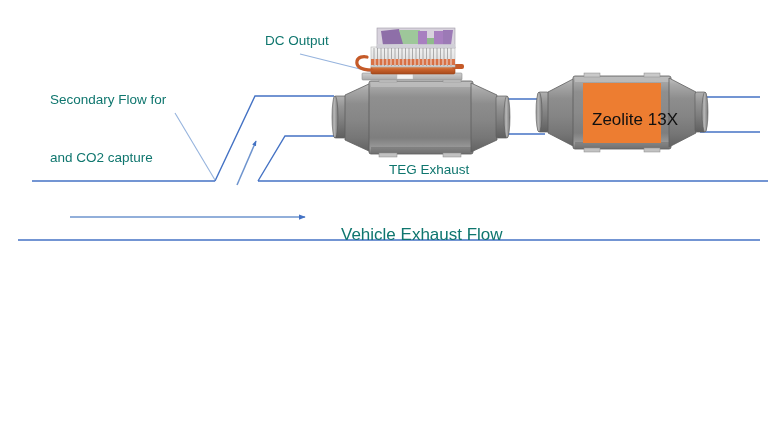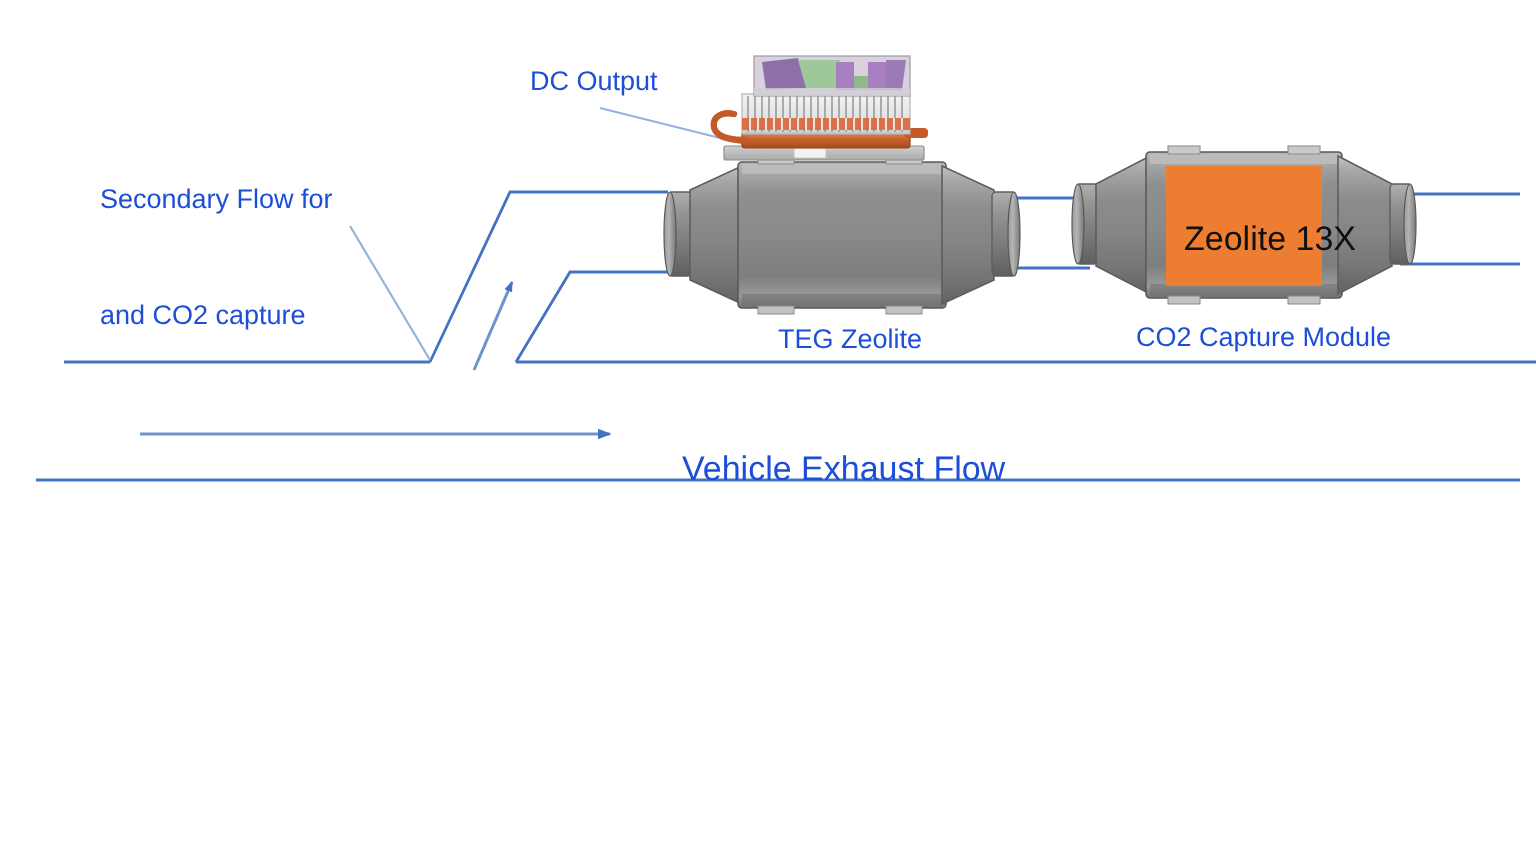--- a/index.html
+++ b/index.html
@@ -21,21 +21,21 @@
   }
   #diagram-svg {
     position: absolute;
     left: 0;
     top: 0;
     width: 768px;
     height: 433px;
   }
   .lbl {
     position: absolute;
-    color: #1d4ed8;
+    color: #0f766e;
     white-space: pre;
     line-height: 1.42;
   }
   #label-secondary-flow {
     left: 50px;
     top: 52px;
     font-size: 13.5px;
   }
   #label-dc-output {
     left: 265px;
@@ -291,21 +291,20 @@
 
   </svg>
 
   <div class="lbl" id="label-secondary-flow">
     <div>Secondary Flow for</div>
     <div>and CO2 capture</div>
   </div>
 
   <div class="lbl" id="label-dc-output">DC Output</div>
 
-  <div class="lbl" id="label-teg-module">TEG Zeolite</div>
-
-  <div class="lbl" id="label-co2-module">CO2 Capture Module</div>
+  <div class="lbl" id="label-teg-module">TEG Exhaust</div>
+
 
   <div class="lbl" id="label-vehicle-exhaust">Vehicle Exhaust Flow</div>
 
   <div class="lbl" id="label-zeolite">Zeolite 13X</div>
 
 </div>
 
 </body></html>

